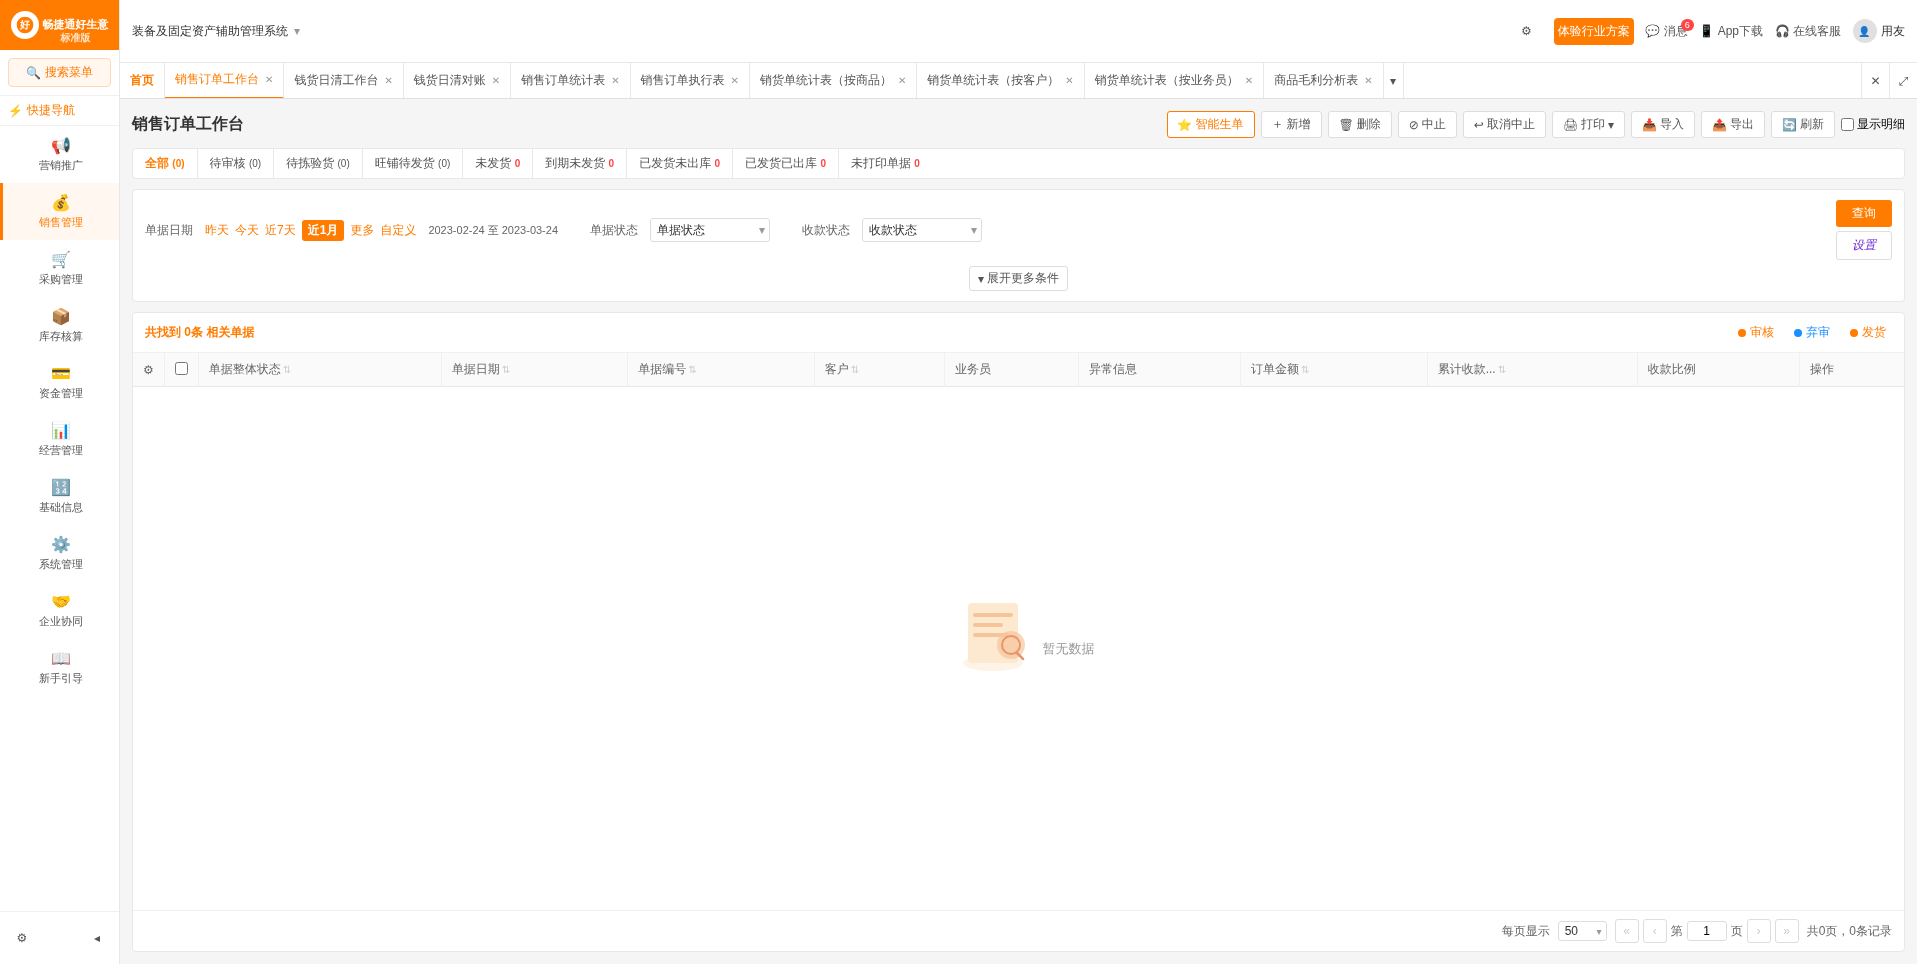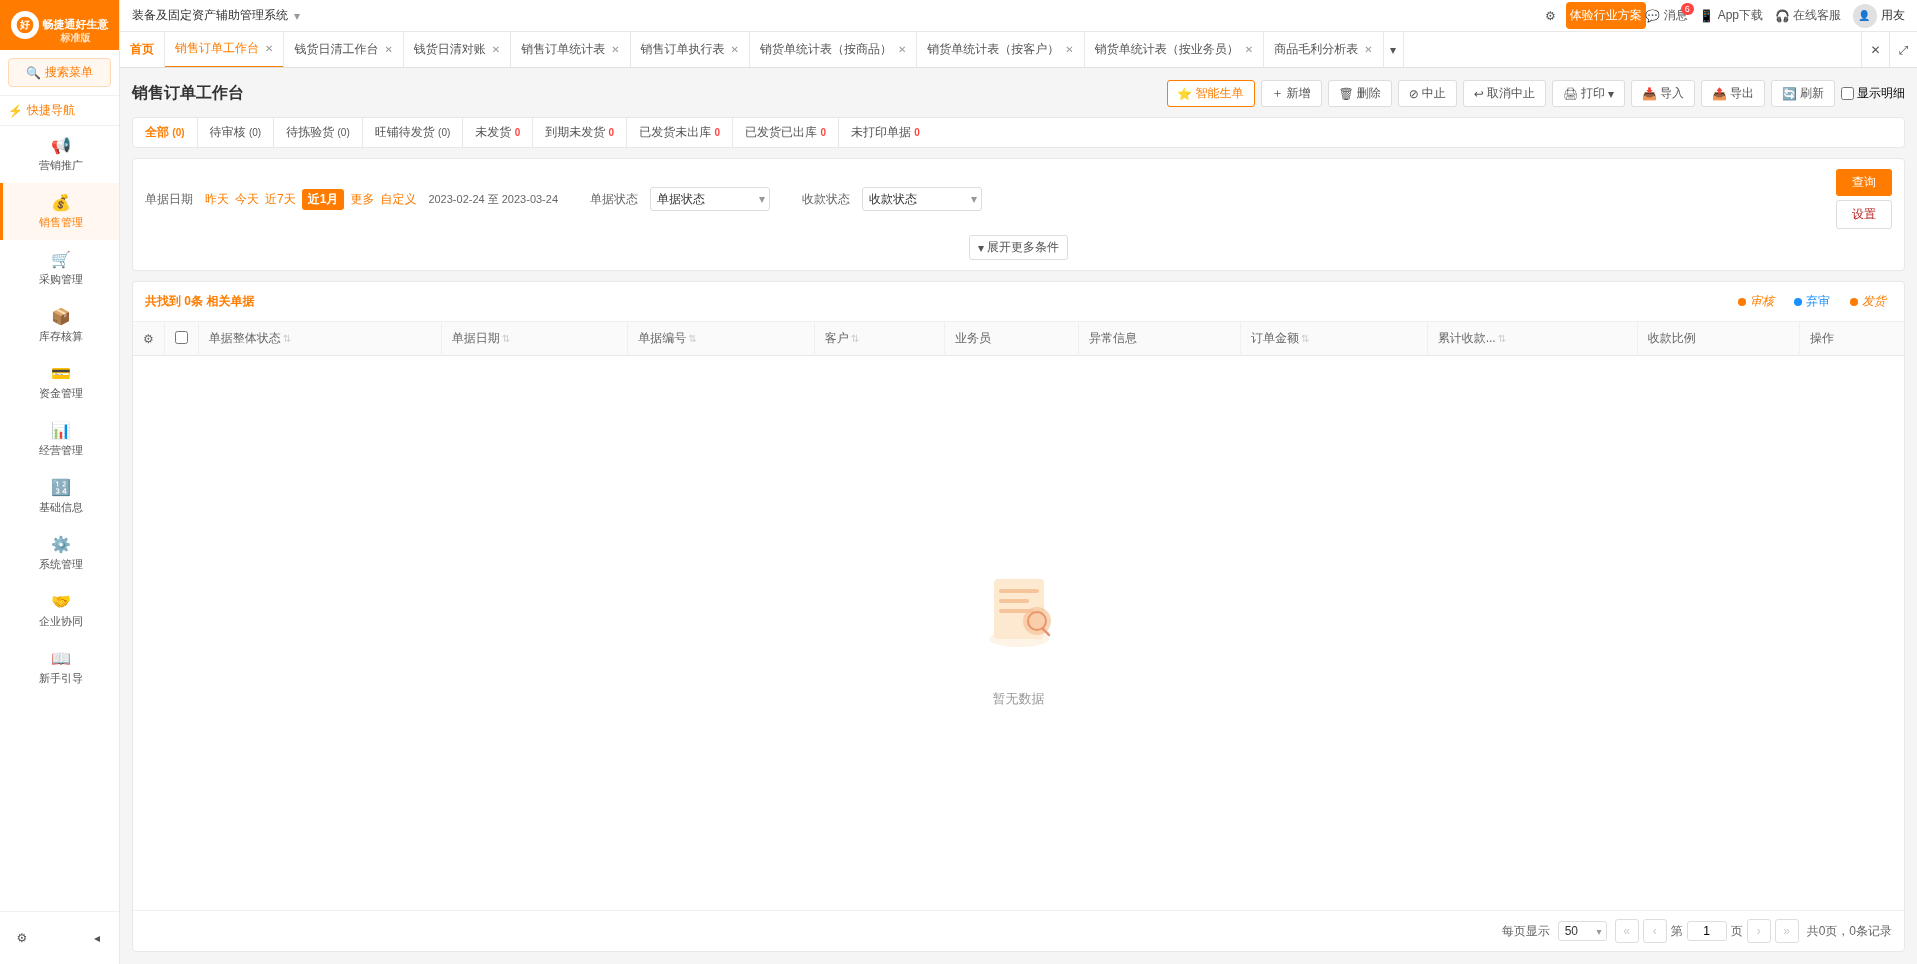--- a/index.html
+++ b/index.html
@@ -16,21 +16,21 @@
     .sidebar-item { display: flex; flex-direction: column; align-items: center; padding: 10px 0; cursor: pointer; color: #555; border-left: 3px solid transparent; }
     .sidebar-item.active { background: #fff7f0; color: #ff7c00; border-left-color: #ff7c00; }
     .sidebar-item-icon { font-size: 16px; margin-bottom: 3px; }
     .sidebar-item-label { font-size: 11px; }
     .sidebar-bottom { padding: 8px; display: flex; justify-content: space-between; align-items: center; border-top: 1px solid #f0f0f0; }
 
     
     .main { flex: 1; display: flex; flex-direction: column; overflow: hidden; }
 
     
-    .topbar { height: 32px; background: #fff; display: flex; align-items: center; padding: 0 12px; border-bottom: 1px solid #e8e8e8; gap: 0; }
+    .topbar { height: 63px; background: #fff; display: flex; align-items: center; padding: 0 12px; border-bottom: 1px solid #e8e8e8; gap: 12px; }
     .topbar-title { font-size: 13px; color: #333; flex: 1; display: flex; align-items: center; gap: 6px; }
     .topbar-chevron { color: #999; }
     .topbar-actions { display: flex; align-items: center; gap: 12px; }
     .topbar-btn-primary { background: #ff7c00; color: #fff; border: none; border-radius: 4px; padding: 5px 4px; cursor: pointer; font-size: 12px; }
     .topbar-icon-btn { background: none; border: none; cursor: pointer; color: #555; display: flex; align-items: center; gap: 3px; font-size: 12px; }
     .topbar-badge { background: #ff4444; color: #fff; border-radius: 8px; font-size: 9px; padding: 1px 4px; position: absolute; top: -4px; right: -6px; }
     .topbar-icon-wrap { position: relative; display: inline-flex; }
     .user-info { display: flex; align-items: center; gap: 4px; color: #333; }
     .user-avatar { width: 24px; height: 24px; background: #e0e0e0; border-radius: 50%; display: flex; align-items: center; justify-content: center; font-size: 10px; color: #666; }
 
@@ -75,34 +75,34 @@
     .filter-select-wrap::after { content: '▾'; position: absolute; right: 5px; color: #999; pointer-events: none; }
     .filter-expand { display: flex; align-items: center; gap: 3px; color: #555; cursor: pointer; border: 1px solid #ddd; border-radius: 3px; padding: 3px 8px; font-size: 12px; }
 
     
     .table-wrap { background: #fff; border-radius: 4px; border: 1px solid #e8e8e8; flex: 1; overflow: hidden; display: flex; flex-direction: column; }
     .table-toolbar { display: flex; align-items: center; justify-content: space-between; padding: 8px 12px; border-bottom: 1px solid #f0f0f0; }
     .table-count { color: #666; }
     .table-count span { color: #ff7c00; font-weight: bold; text-align: center; }
     .table-ops { display: flex; gap: 8px; }
     .table-op-btn { display: flex; align-items: center; gap: 2px; color: #555; cursor: pointer; padding: 3px 6px; border-radius: 3px; }
-    .table-op-btn.orange { color: #ff7c00; font-style: italic; }
+    .table-op-btn.orange { color: #ff7c00; }
     .table-op-btn.blue { color: #1890ff; }
 
     table { width: 100%; border-collapse: collapse; }
     thead tr { background: #fafafa; border-bottom: 1px solid #e8e8e8; }
     th { padding: 8px 10px; color: #666; font-weight: normal; text-align: left; border-right: 1px solid #f0f0f0; white-space: nowrap; }
     th:last-child { border-right: none; }
     .th-sort { display: flex; align-items: center; gap: 2px; cursor: pointer; }
     .th-sort-icon { color: #ccc; font-size: 10px; }
     .col-check { width: 30px; text-align: center; }
     .col-settings { width: 30px; text-align: center; }
 
     
-    .empty-state { flex: 1; display: flex; flex-direction: column; align-items: center; justify-content: center; padding: 40px; }
+    .empty-state { flex: 1; display: flex; flex-direction: row; align-items: center; justify-content: center; padding: 40px; }
     .empty-icon { font-size: 80px; margin-bottom: 12px; color: #f5cba7; }
     .empty-text { color: #999; font-size: 13px; }
 
     
     .pagination { padding: 8px 12px; display: flex; align-items: center; justify-content: flex-end; gap: 8px; border-top: 1px solid #f0f0f0; }
     .page-size-label { color: #666; }
     .page-size-select { border: 1px solid #ddd; border-radius: 3px; padding: 2px 20px 2px 6px; color: #333; background: #fff; appearance: none; }
     .page-size-wrap { position: relative; display: inline-flex; align-items: center; }
     .page-size-wrap::after { content: '▾'; position: absolute; right: 5px; color: #999; pointer-events: none; font-size: 10px; }
     .page-nav { display: flex; align-items: center; gap: 4px; }
@@ -116,21 +116,21 @@
     .scroll-area { overflow-x: auto; }
     .scroll-area::-webkit-scrollbar { height: 6px; }
     .scroll-area::-webkit-scrollbar-track { background: #f5f5f5; }
     .scroll-area::-webkit-scrollbar-thumb { background: #ccc; border-radius: 3px; }
 
     
     .dot-orange { width: 8px; height: 8px; background: #ff7c00; border-radius: 50%; display: inline-block; margin-right: 2px; }
     .dot-blue { width: 8px; height: 8px; background: #1890ff; border-radius: 50%; display: inline-block; margin-right: 2px; }
 
     .filter-query-btn { background: #ff7c00; color: #fff; border: none; border-radius: 3px; padding: 5px 16px; cursor: pointer; font-size: 12px; }
-    .filter-set-btn { background: #fff; color: #b91c1c; border: 1px solid #ddd; border-radius: 3px; padding: 5px 12px; cursor: pointer; font-size: 12px; }
+    .filter-set-btn { background: #fff; color: #6d28d9; border: 1px solid #ddd; border-radius: 3px; padding: 5px 12px; cursor: pointer; font-size: 12px; font-style: italic; }
     .filter-btn-group { display: flex; flex-direction: column; gap: 4px; margin-left: auto; }
 
     .tab-overflow { display: flex; align-items: center; }
   </style>
 </head>
 <body>
 
 <div class="sidebar">
   <div class="sidebar-logo">
     <div class="sidebar-logo-icon">

